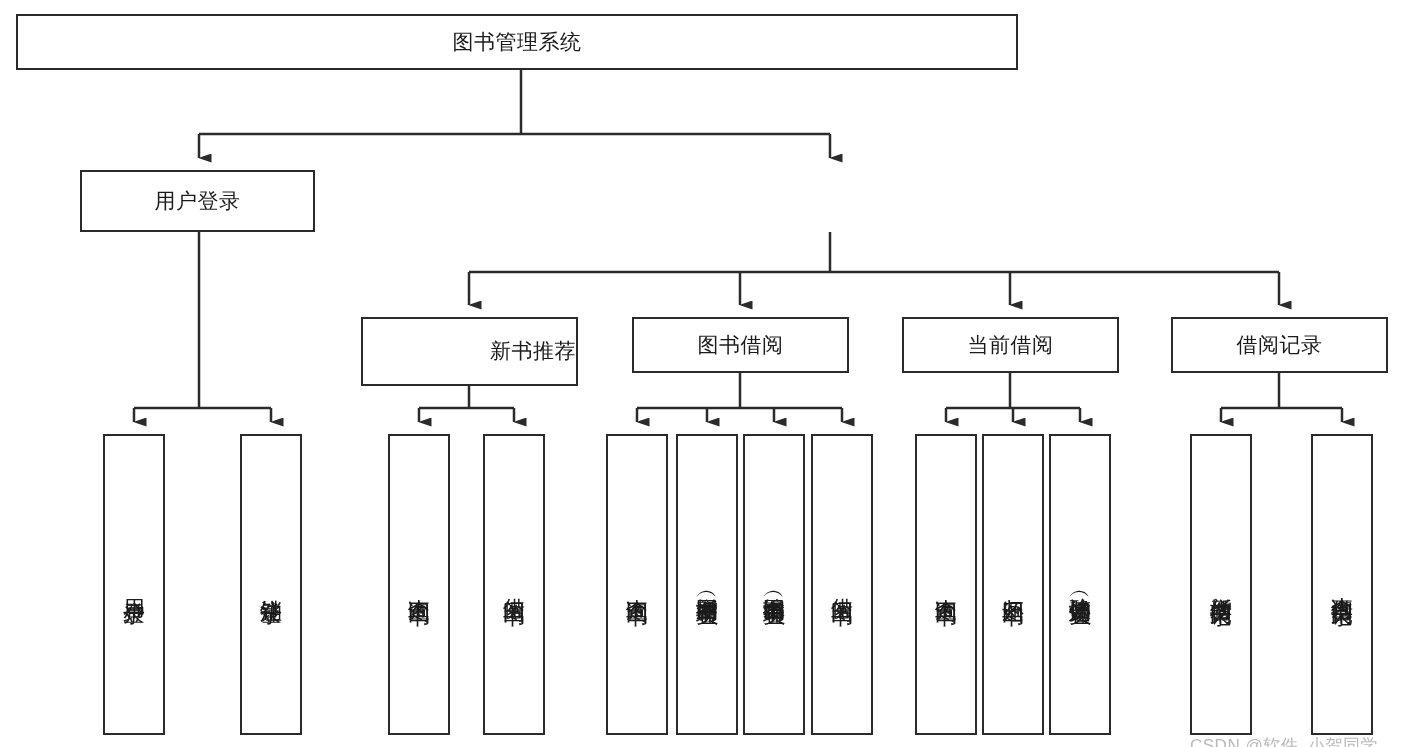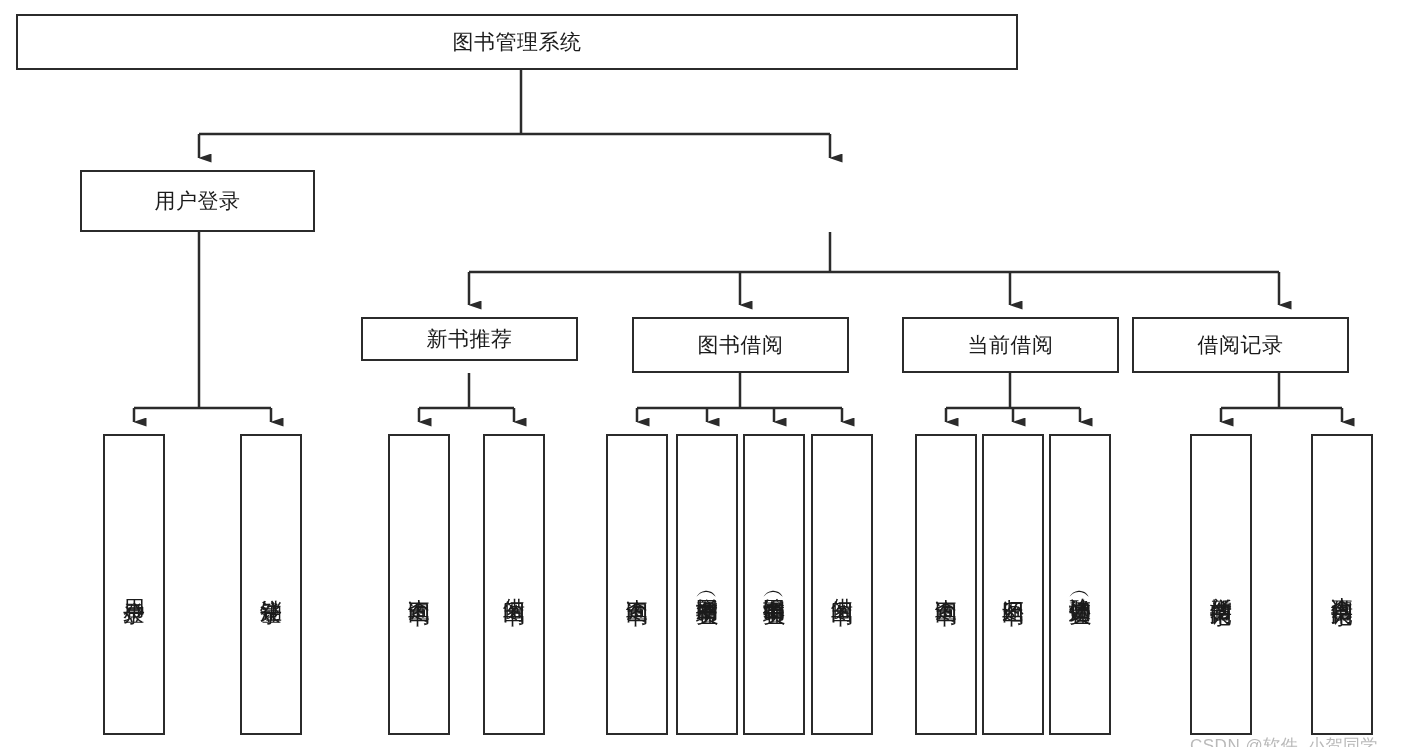--- a/index.html
+++ b/index.html
@@ -123,30 +123,30 @@
   </svg>
 
   <div class="node" id="node-root" style="left: 16px; top: 14px; width: 1002px; height: 56px;">
     <span class="node-label">图书管理系统</span>
   </div>
 
   <div class="node" id="node-l2-0" style="left: 80px; top: 170px; width: 235px; height: 62px;">
     <span class="node-label">用户登录</span>
   </div>
 
-  <div class="node" id="node-l3-0" style="left: 361px; top: 317px; width: 217px; height: 44px;">
+  <div class="node" id="node-l3-0" style="left: 361px; top: 317px; width: 217px; height: 69px; justify-content: flex-end;">
     <span class="node-label">新书推荐</span>
   </div>
   <div class="node" id="node-l3-1" style="left: 632px; top: 317px; width: 217px; height: 56px;">
     <span class="node-label">图书借阅</span>
   </div>
   <div class="node" id="node-l3-2" style="left: 902px; top: 317px; width: 217px; height: 56px;">
     <span class="node-label">当前借阅</span>
   </div>
-  <div class="node" id="node-l3-3" style="left: 1132px; top: 317px; width: 217px; height: 56px;">
+  <div class="node" id="node-l3-3" style="left: 1171px; top: 317px; width: 217px; height: 56px;">
     <span class="node-label">借阅记录</span>
   </div>
 
   <div class="node leaf" id="node-leaf-0" style="left: 103px; top: 434px; width: 62px; height: 301px;">
     <span class="node-label">用户登录</span>
   </div>
   <div class="node leaf" id="node-leaf-1" style="left: 240px; top: 434px; width: 62px; height: 301px;">
     <span class="node-label">注销登录</span>
   </div>
   <div class="node leaf" id="node-leaf-2" style="left: 388px; top: 434px; width: 62px; height: 301px;">

